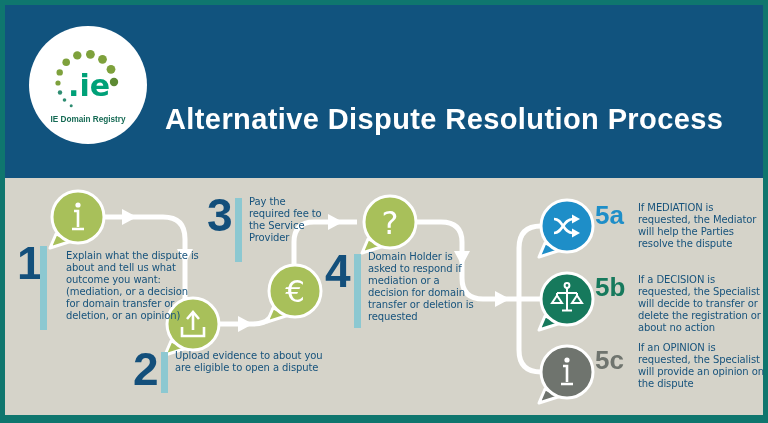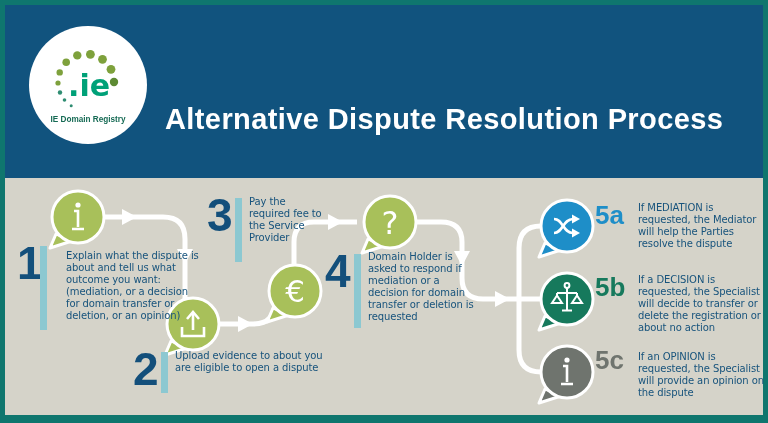--- a/index.html
+++ b/index.html
@@ -162,16 +162,16 @@
     <span class="bar" style="left:349px;top:76px;height:74px;"></span>
     <p class="txt" style="left:363px;top:73px;width:115px;margin:0;"><span>Domain Holder is asked to respond if mediation or a decision for domain transfer or deletion is requested</span></p>
 
     <span class="numsm n5a" style="left:590px;top:24px;">5a</span>
     <p class="txt" style="left:633px;top:24px;width:126px;margin:0;"><span>If </span><span class="b">MEDIATION</span><span> is requested, the Mediator will help the Parties resolve the dispute</span></p>
 
     <span class="numsm n5b" style="left:590px;top:96px;">5b</span>
     <p class="txt" style="left:633px;top:96px;width:126px;margin:0;"><span>If a </span><span class="b">DECISION</span><span> is requested, the Specialist will decide to transfer or delete the registration or about no action</span></p>
 
     <span class="numsm n5c" style="left:590px;top:169px;">5c</span>
-    <p class="txt" style="left:633px;top:173px;width:126px;margin:0;"><span>If an </span><span class="b">OPINION</span><span> is requested, the Specialist will provide an opinion on the dispute</span></p>
+    <p class="txt" style="left:633px;top:164px;width:126px;margin:0;"><span>If an </span><span class="b">OPINION</span><span> is requested, the Specialist will provide an opinion on the dispute</span></p>
 
   </div>
 </div>
 
 </body></html>

